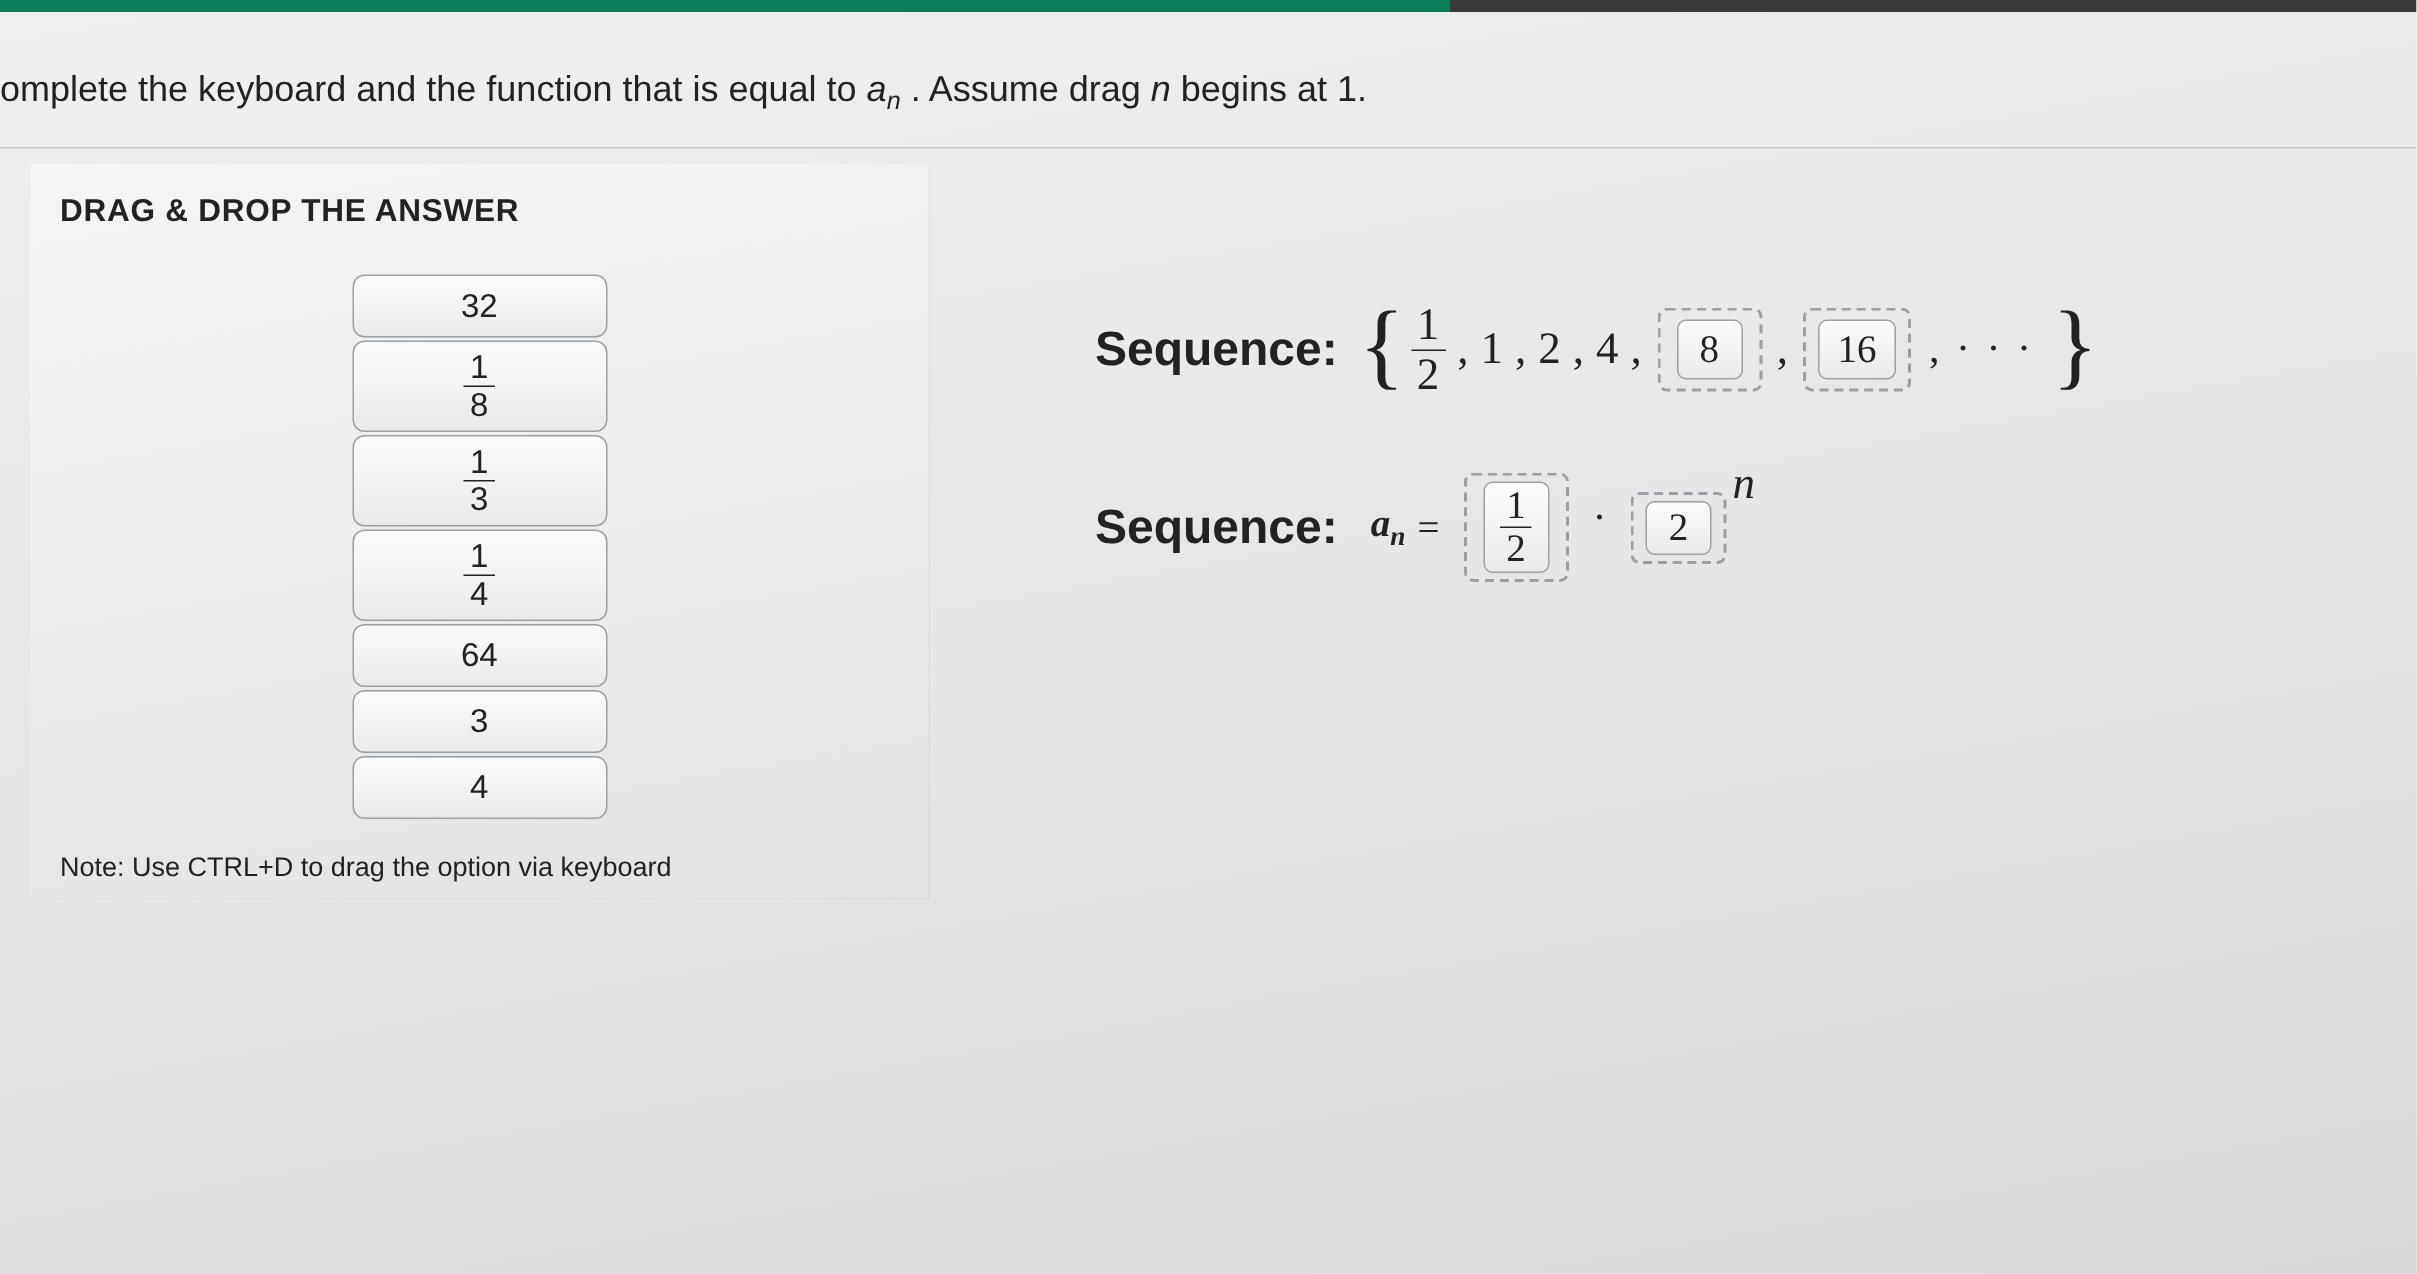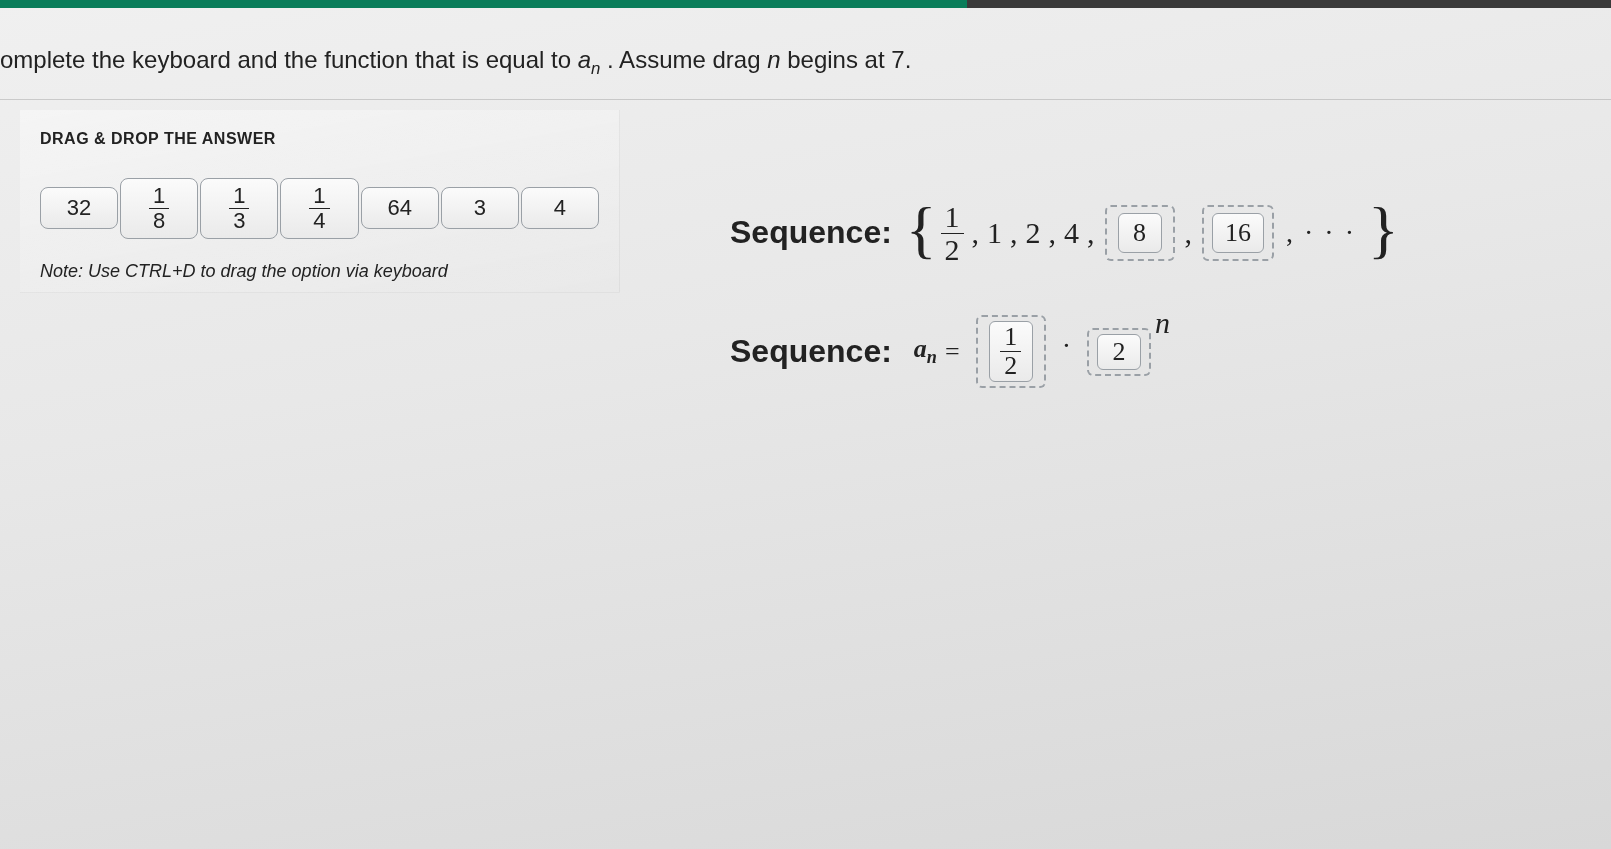--- a/index.html
+++ b/index.html
@@ -25,39 +25,39 @@
   .prompt .i { font-style: italic; }
   .prompt .sub { font-size: 0.7em; vertical-align: sub; font-style: italic; }
   .panel {
     margin: 10px 0 0 20px;
     width: 600px;
     padding: 20px 20px 10px 20px;
     border-right: 1px solid rgba(0,0,0,0.06);
     border-bottom: 1px solid rgba(0,0,0,0.06);
     background: linear-gradient(170deg, rgba(255,255,255,0.4), rgba(255,255,255,0));
   }
-  .panel-title { font-weight: bold; font-size: 16px; letter-spacing: 0.5px; margin-bottom: 30px; }
-  .tile-stack { display: flex; flex-direction: row; align-items: center; gap: 2px; }
+  .panel-title { font-weight: bold; font-size: 21px; letter-spacing: 0.5px; margin-bottom: 30px; }
+  .tile-stack { display: flex; flex-direction: column; align-items: center; gap: 2px; }
   .tile {
     width: 170px;
     min-height: 42px;
     border: 1px solid #9aa0a6;
     border-radius: 8px;
     background: linear-gradient(180deg, #fbfbfb, #eaeaea);
     display: flex; align-items: center; justify-content: center;
     font-size: 22px;
     padding: 6px 0;
     cursor: grab;
     user-select: none;
   }
   .tile.tall { min-height: 58px; }
   .frac { display: inline-flex; flex-direction: column; align-items: center; line-height: 1; }
   .frac .num { border-bottom: 1.5px solid #222; padding: 0 4px 1px 4px; }
   .frac .den { padding-top: 1px; }
-  .note { font-size: 18px; margin-top: 22px; font-style: italic; }
+  .note { font-size: 18px; margin-top: 22px; }
 
   .answer-area {
     position: absolute;
     left: 730px; top: 200px;
     width: 820px;
     font-size: 26px;
   }
   .row { display: flex; align-items: center; margin-bottom: 50px; flex-wrap: nowrap; }
   .label { font-weight: bold; font-size: 32px; margin-right: 14px; }
   .big-brace { font-size: 64px; line-height: 0.7; position: relative; top: -2px; }
@@ -101,21 +101,21 @@
 
 <div class="topbar"></div>
 
 <div class="content">
 
   <div class="prompt">
     <span>omplete the keyboard and the function that is equal to </span>
     <span class="i">a</span><span class="sub">n</span>
     <span>. Assume drag </span>
     <span class="i">n</span>
-    <span> begins at 7.</span>
+    <span> begins at 1.</span>
   </div>
 
   <div class="panel">
     <div class="panel-title">DRAG &amp; DROP THE ANSWER</div>
 
     <div class="tile-stack">
       <div class="tile">
         <span>32</span>
       </div>
       <div class="tile tall">

